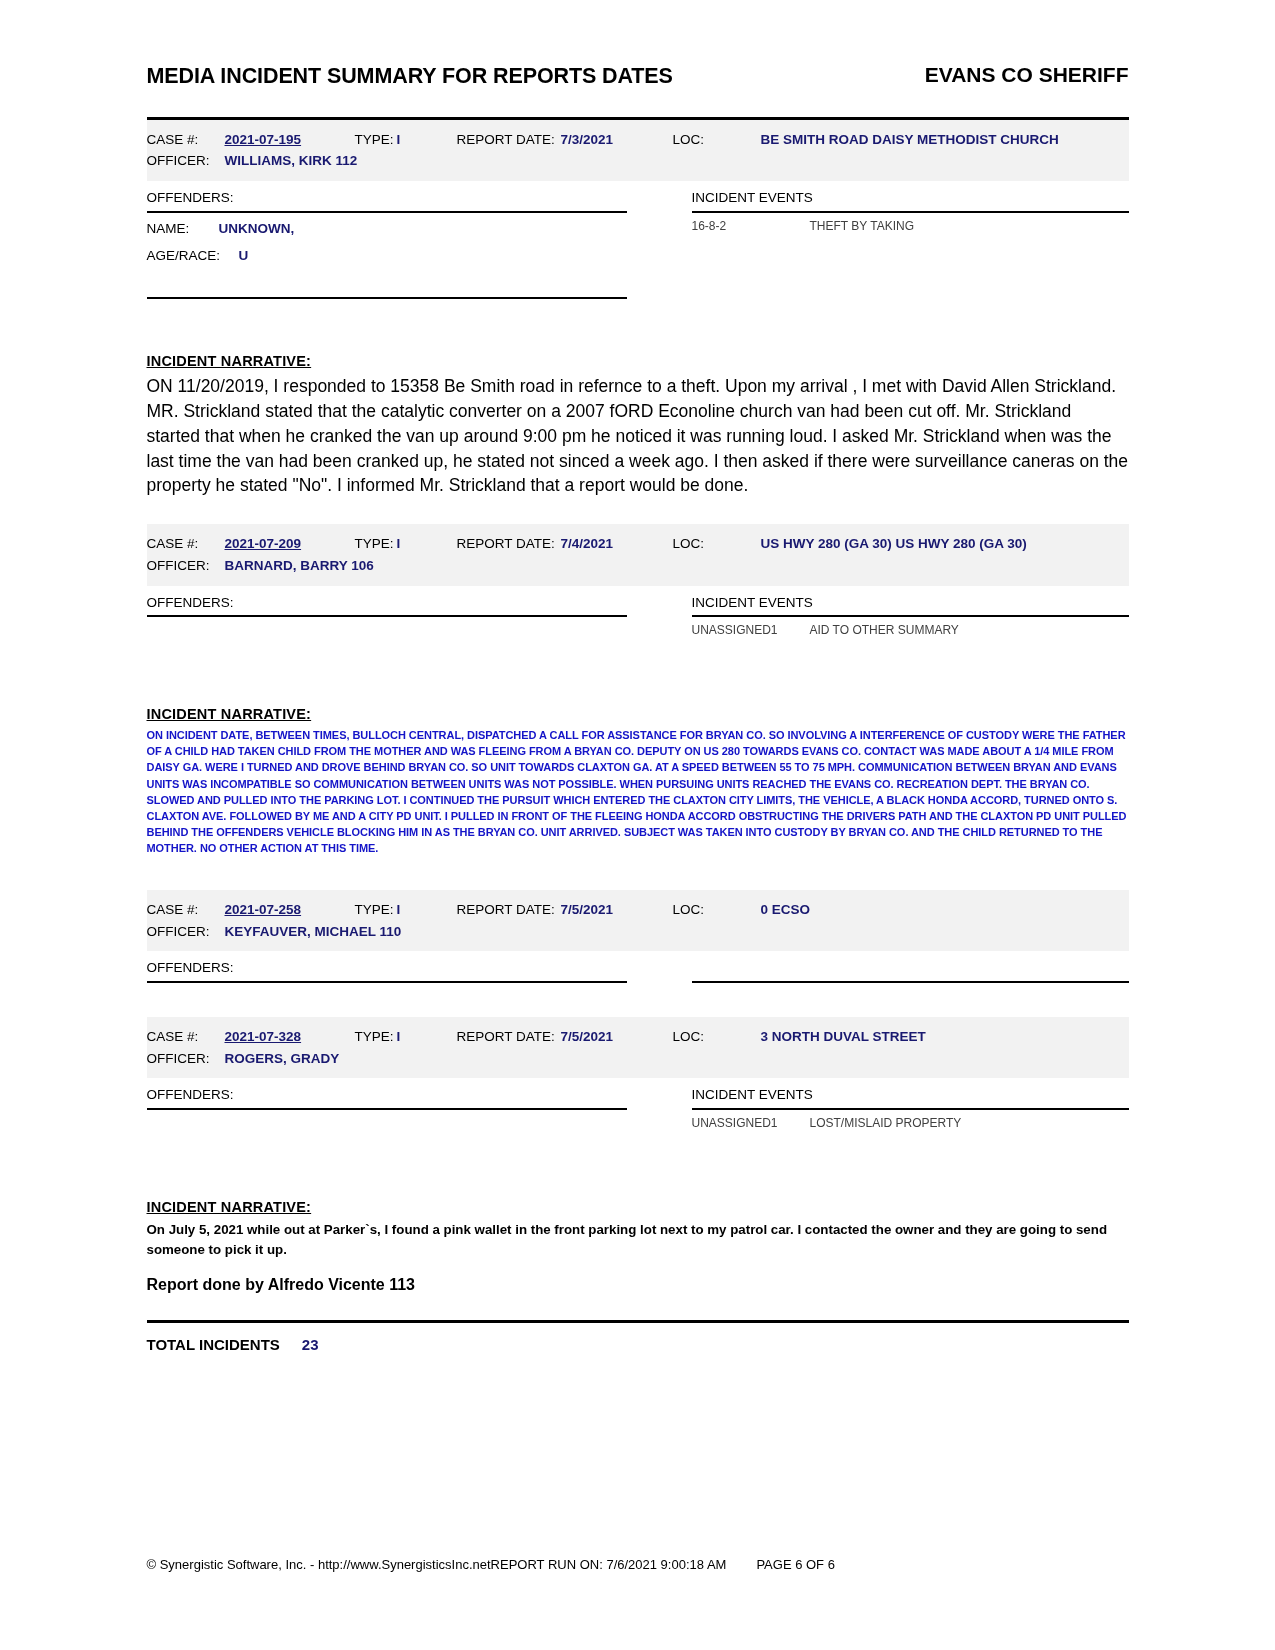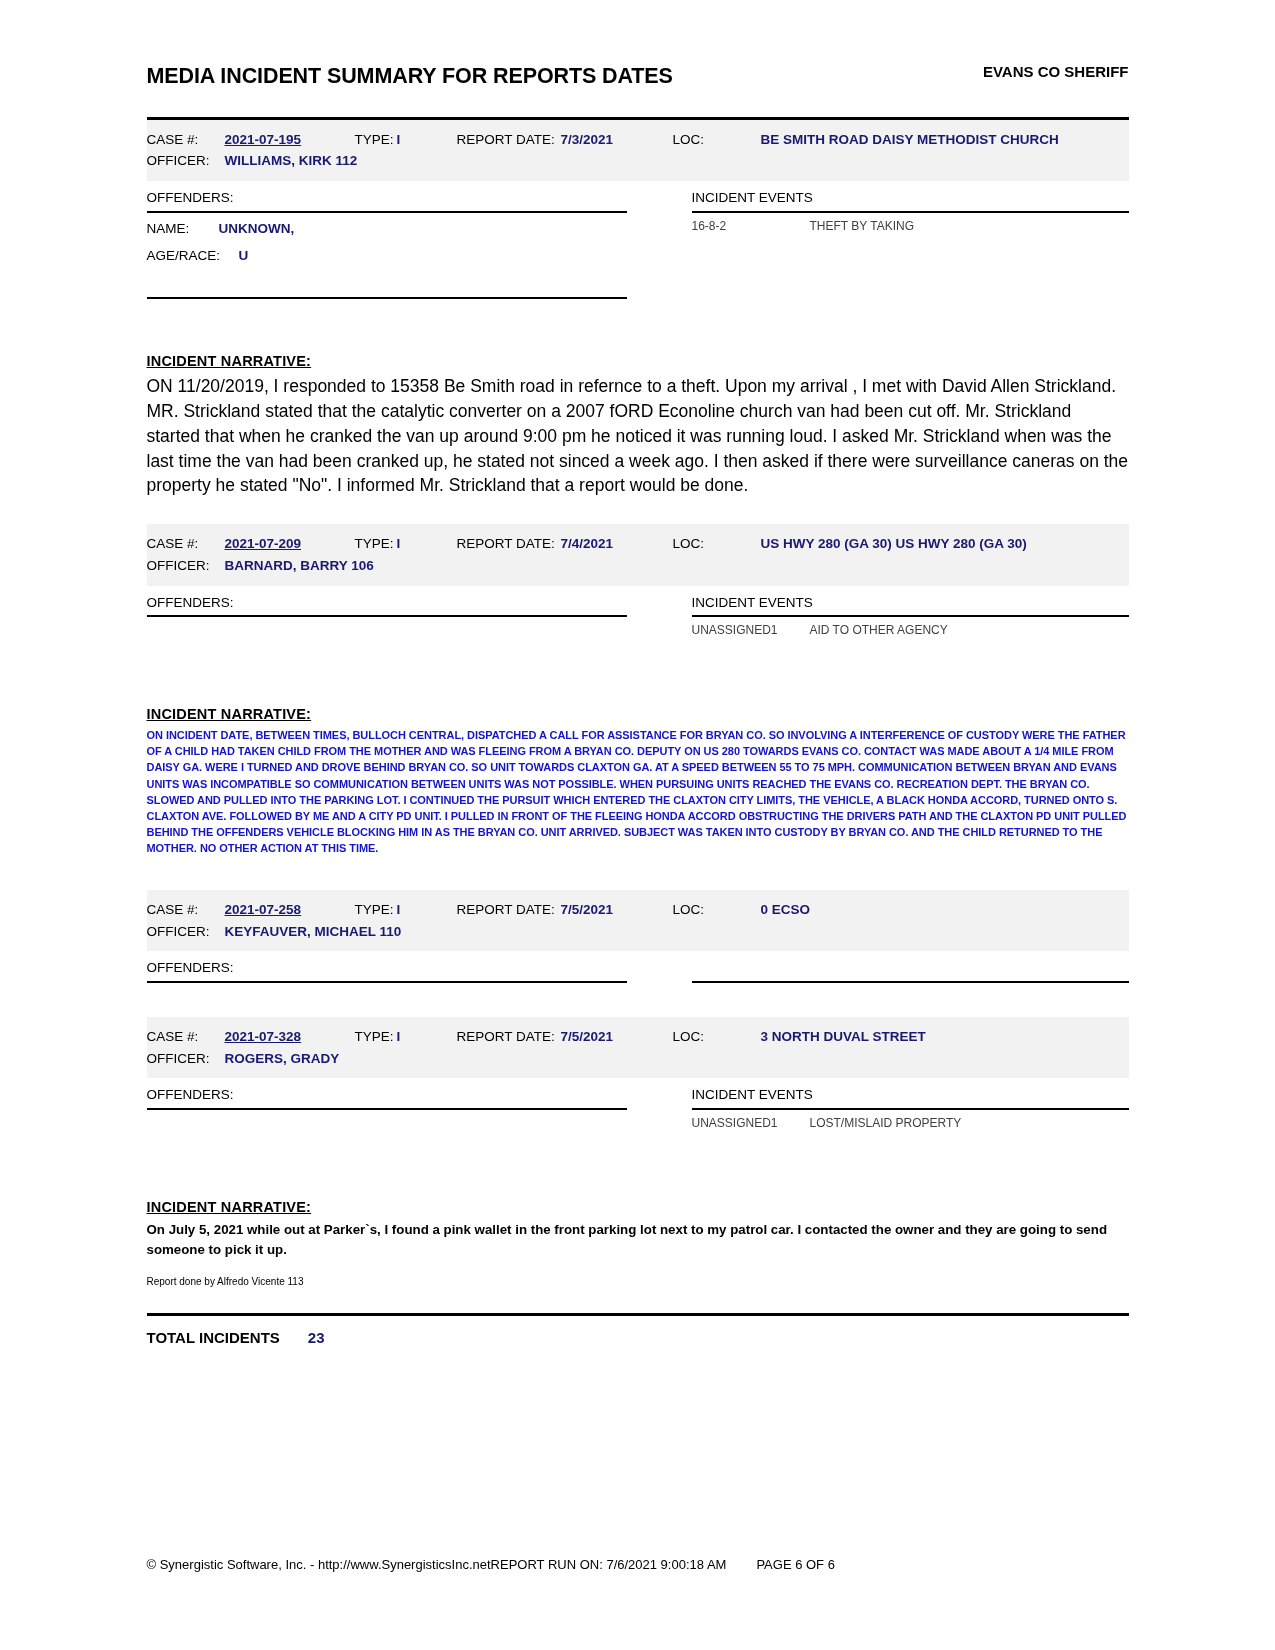--- a/index.html
+++ b/index.html
@@ -29,21 +29,21 @@
     padding-top: 62px;
   }
   .doc-title {
     font-size: 21.5px;
     font-weight: bold;
     line-height: 1.33;
     letter-spacing: -0.1px;
   }
   .doc-title div { white-space: nowrap; }
   .doc-agency {
-    font-size: 15px;
+    font-size: 21px;
     font-weight: bold;
     white-space: nowrap;
     padding-top: 1px;
   }
 
   .rule-heavy {
     border-top: 3.5px solid #000;
     margin-top: 26px;
   }
   .rule-heavy-bottom {
@@ -155,33 +155,32 @@
     font-weight: bold;
     letter-spacing: -0.05px;
   }
   .narr-body-small {
     font-size: 13.3px;
     line-height: 1.5;
     color: #000;
     font-weight: bold;
   }
   .narr-signoff {
-    font-size: 10px;
-    font-weight: normal;
+    font-size: 16px;
+    font-weight: bold;
     padding-top: 16px;
   }
 
   
   .totals-row {
     display: flex;
     align-items: baseline;
     font-size: 15px;
     font-weight: bold;
     padding-top: 13px;
-    gap: 6px;
   }
   .totals-label { margin-right: 22px; }
   .totals-value { color: #191970; }
 
   
   .footer {
     position: absolute;
     left: 55px;
     right: 55px;
     bottom: 78px;
@@ -280,21 +279,21 @@
     <div class="two-col">
       <div class="col-left">
         <div class="col-head">OFFENDERS:</div>
         <div class="col-rule"></div>
       </div>
       <div class="col-right">
         <div class="col-head">INCIDENT EVENTS</div>
         <div class="col-rule right"></div>
         <div class="event-row">
           <span class="ev-code">UNASSIGNED1</span>
-          <span>AID TO OTHER AGENCY</span>
+          <span>AID TO OTHER SUMMARY</span>
         </div>
       </div>
     </div>
 
     <div class="spacer-md"></div>
 
     <div>
       <div class="narr-head" style="display:inline-block">INCIDENT NARRATIVE:</div>
       <div class="narr-body-blue">ON INCIDENT DATE, BETWEEN TIMES, BULLOCH CENTRAL, DISPATCHED A  CALL FOR ASSISTANCE FOR BRYAN CO. SO INVOLVING A INTERFERENCE OF CUSTODY WERE THE FATHER OF A CHILD HAD TAKEN CHILD FROM THE MOTHER AND WAS FLEEING FROM A BRYAN CO. DEPUTY ON US 280 TOWARDS EVANS CO. CONTACT WAS MADE ABOUT A 1/4 MILE FROM DAISY GA. WERE I TURNED AND DROVE BEHIND BRYAN CO. SO UNIT TOWARDS CLAXTON GA. AT A SPEED BETWEEN 55 TO 75 MPH. COMMUNICATION BETWEEN BRYAN AND EVANS UNITS WAS INCOMPATIBLE SO COMMUNICATION BETWEEN UNITS WAS NOT POSSIBLE. WHEN PURSUING UNITS REACHED THE EVANS CO. RECREATION DEPT. THE BRYAN CO. SLOWED AND PULLED INTO THE PARKING LOT. I CONTINUED THE PURSUIT WHICH ENTERED THE CLAXTON CITY LIMITS, THE VEHICLE, A BLACK HONDA ACCORD, TURNED ONTO S. CLAXTON AVE. FOLLOWED BY ME AND A CITY PD UNIT. I PULLED IN FRONT OF THE FLEEING HONDA ACCORD OBSTRUCTING THE DRIVERS PATH AND THE CLAXTON PD UNIT PULLED BEHIND THE OFFENDERS VEHICLE BLOCKING HIM IN AS THE BRYAN CO. UNIT ARRIVED. SUBJECT WAS TAKEN INTO CUSTODY BY BRYAN CO. AND THE CHILD RETURNED TO THE MOTHER. NO OTHER ACTION AT THIS TIME.</div>
     </div>

